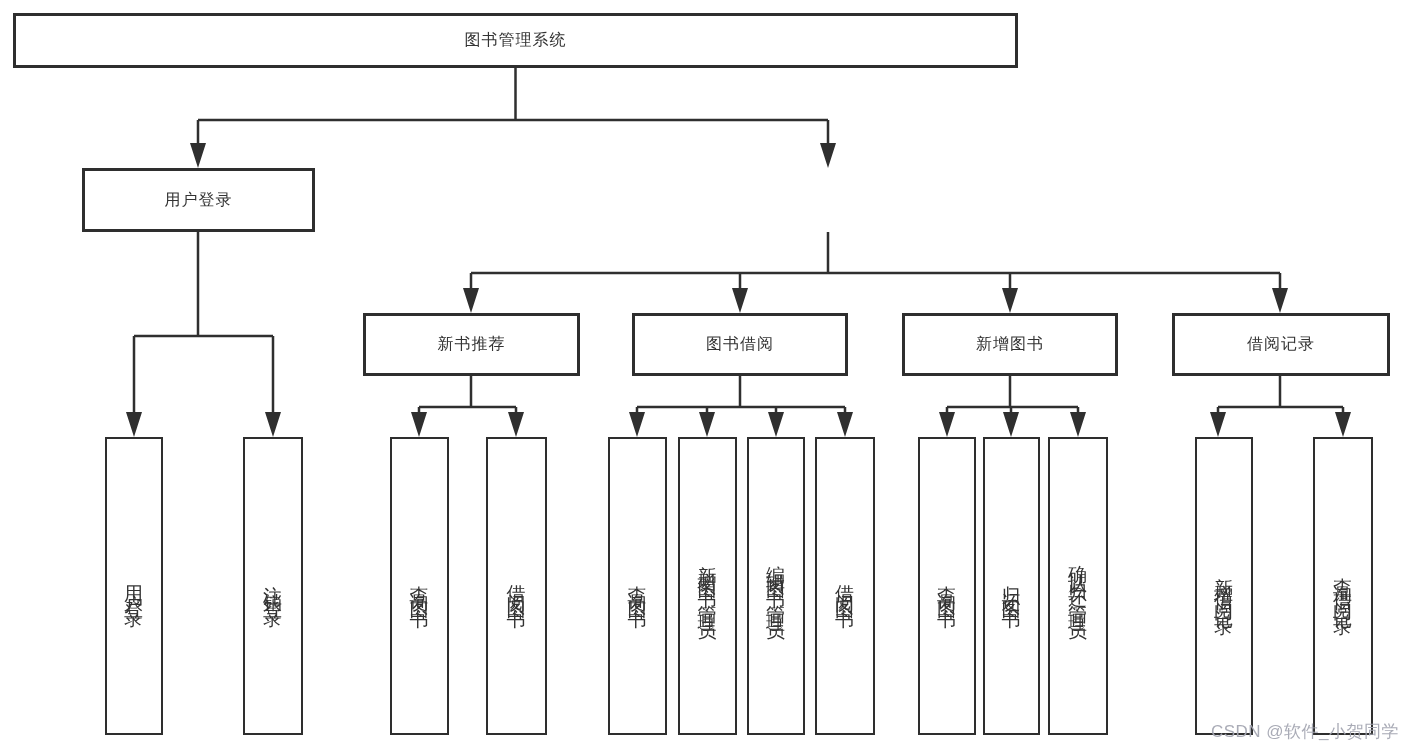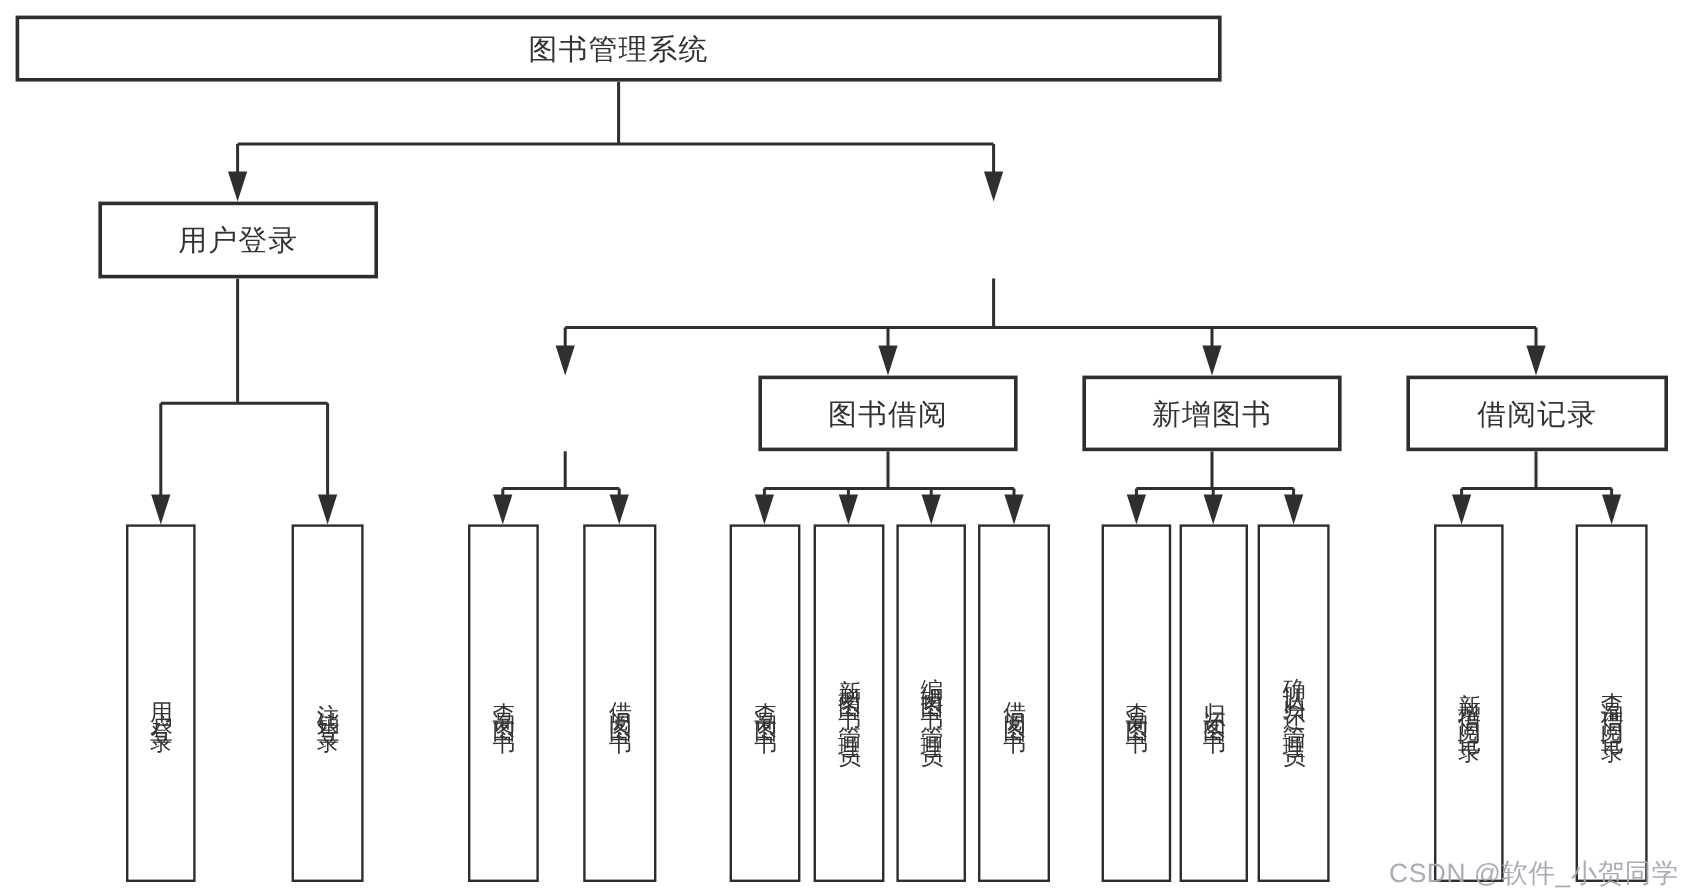--- a/index.html
+++ b/index.html
@@ -24,21 +24,21 @@
     pointer-events: none;
   }
   .hbox {
     position: absolute;
     box-sizing: border-box;
     border: 3px solid #2e2e2e;
     background: #ffffff;
     display: flex;
     align-items: center;
     justify-content: center;
-    font-size: 24px;
+    font-size: 16px;
     color: #333333;
     letter-spacing: 1px;
     white-space: nowrap;
     z-index: 2;
   }
   .vbox {
     position: absolute;
     box-sizing: border-box;
     border: 2.5px solid #2e2e2e;
     background: #ffffff;
@@ -53,21 +53,21 @@
     writing-mode: vertical-rl;
     text-orientation: mixed;
     letter-spacing: 8px;
     line-height: 1;
     white-space: nowrap;
   }
   #watermark {
     position: absolute;
     right: 6px;
     bottom: 4px;
-    font-size: 22px;
+    font-size: 17px;
     color: rgba(164, 167, 178, 0.95);
     letter-spacing: 0.5px;
     z-index: 3;
     white-space: nowrap;
   }
 </style>
 </head>
 <body>
 
 <div id="canvas">
@@ -93,20 +93,23 @@
   </svg>
 
   <div class="hbox" style="left:13px; top:13px; width:1005px; height:55px;">
     <span>图书管理系统</span>
   </div>
 
   <div class="hbox" style="left:82px; top:168px; width:233px; height:64px;">
     <span>用户登录</span>
   </div>
 
+  <div class="hbox" style="left:363px; top:313px; width:217px; height:63px;">
+    <span>新书推荐</span>
+  </div>
   <div class="hbox" style="left:632px; top:313px; width:216px; height:63px;justify-content:center;">
     <span>图书借阅</span>
   </div>
   <div class="hbox" style="left:902px; top:313px; width:216px; height:63px;">
     <span>新增图书</span>
   </div>
   <div class="hbox" style="left:1172px; top:313px; width:218px; height:63px;">
     <span>借阅记录</span>
   </div>
 

